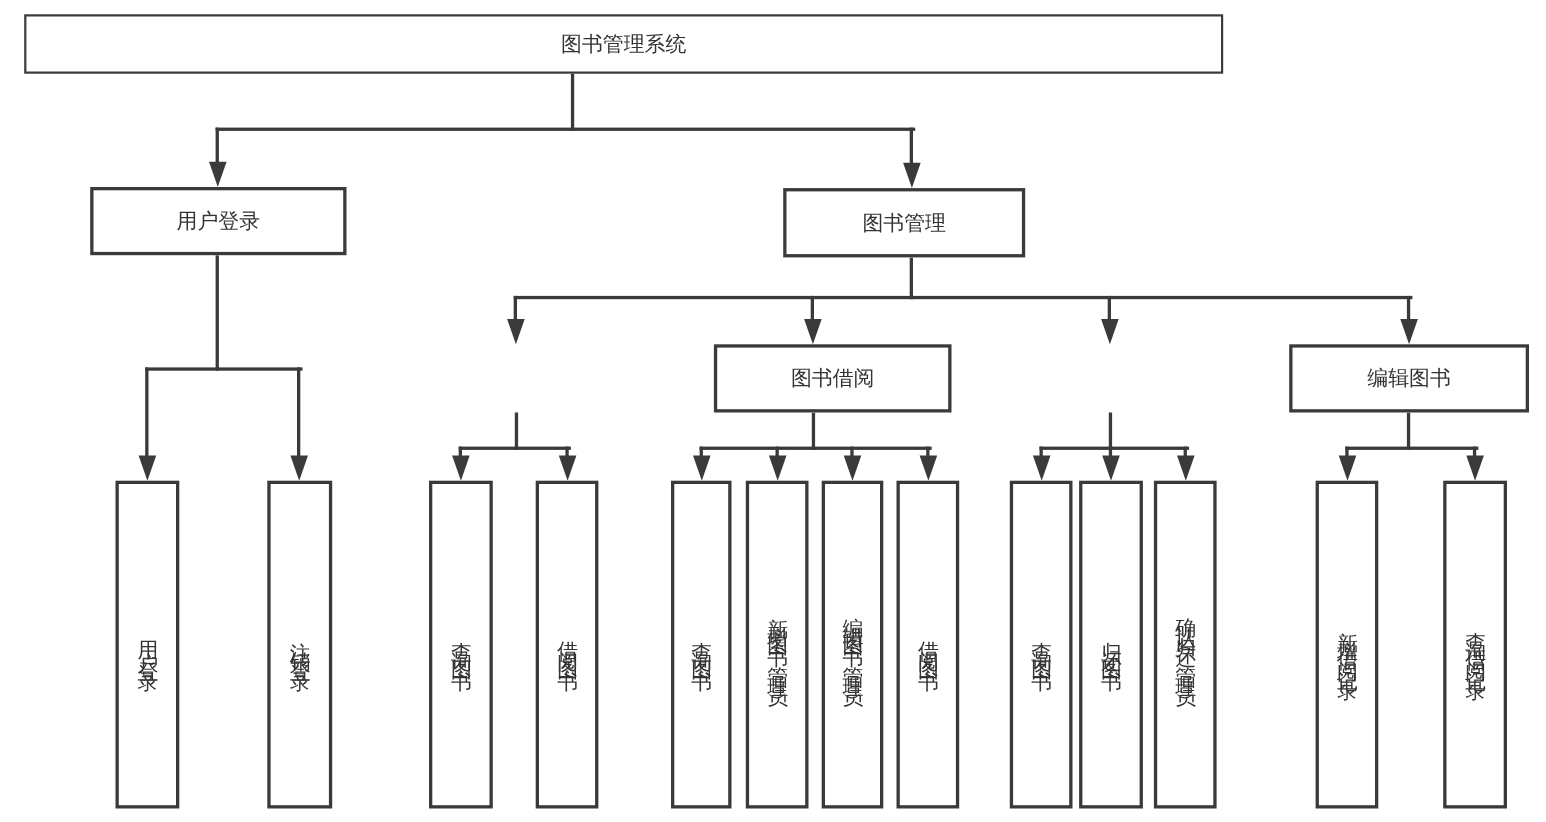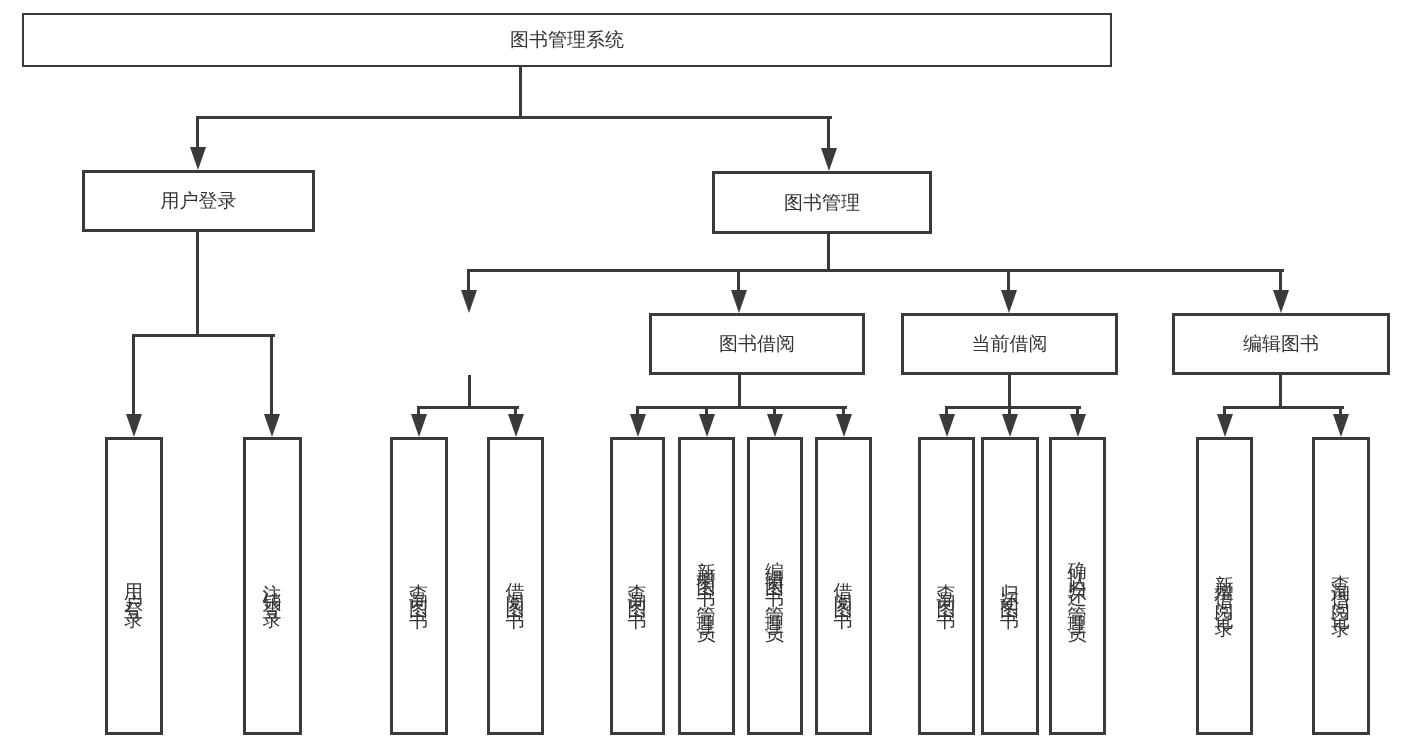--- a/index.html
+++ b/index.html
@@ -88,23 +88,20 @@
   <div class="node" style="left:82px;top:170px;width:233px;height:62px;">
     <span class="h-label">用户登录</span>
   </div>
   <div class="node" style="left:712px;top:171px;width:220px;height:63px;">
     <span class="h-label">图书管理</span>
   </div>
 
   <div class="node" style="left:632px;top:313px;width:216px;height:62px;margin-left:17px;">
     <span class="h-label">图书借阅</span>
   </div>
-  <div class="node" style="left:901px;top:313px;width:217px;height:62px;">
-    <span class="h-label">当前借阅</span>
-  </div>
   <div class="node" style="left:1172px;top:313px;width:218px;height:62px;">
     <span class="h-label">编辑图书</span>
   </div>
 
   <div class="node leaf" style="left:105px;top:437px;width:58px;height:298px;">
     <span class="v-label">用户登录</span>
   </div>
   <div class="node leaf" style="left:243px;top:437px;width:59px;height:298px;">
     <span class="v-label">注销登录</span>
   </div>

